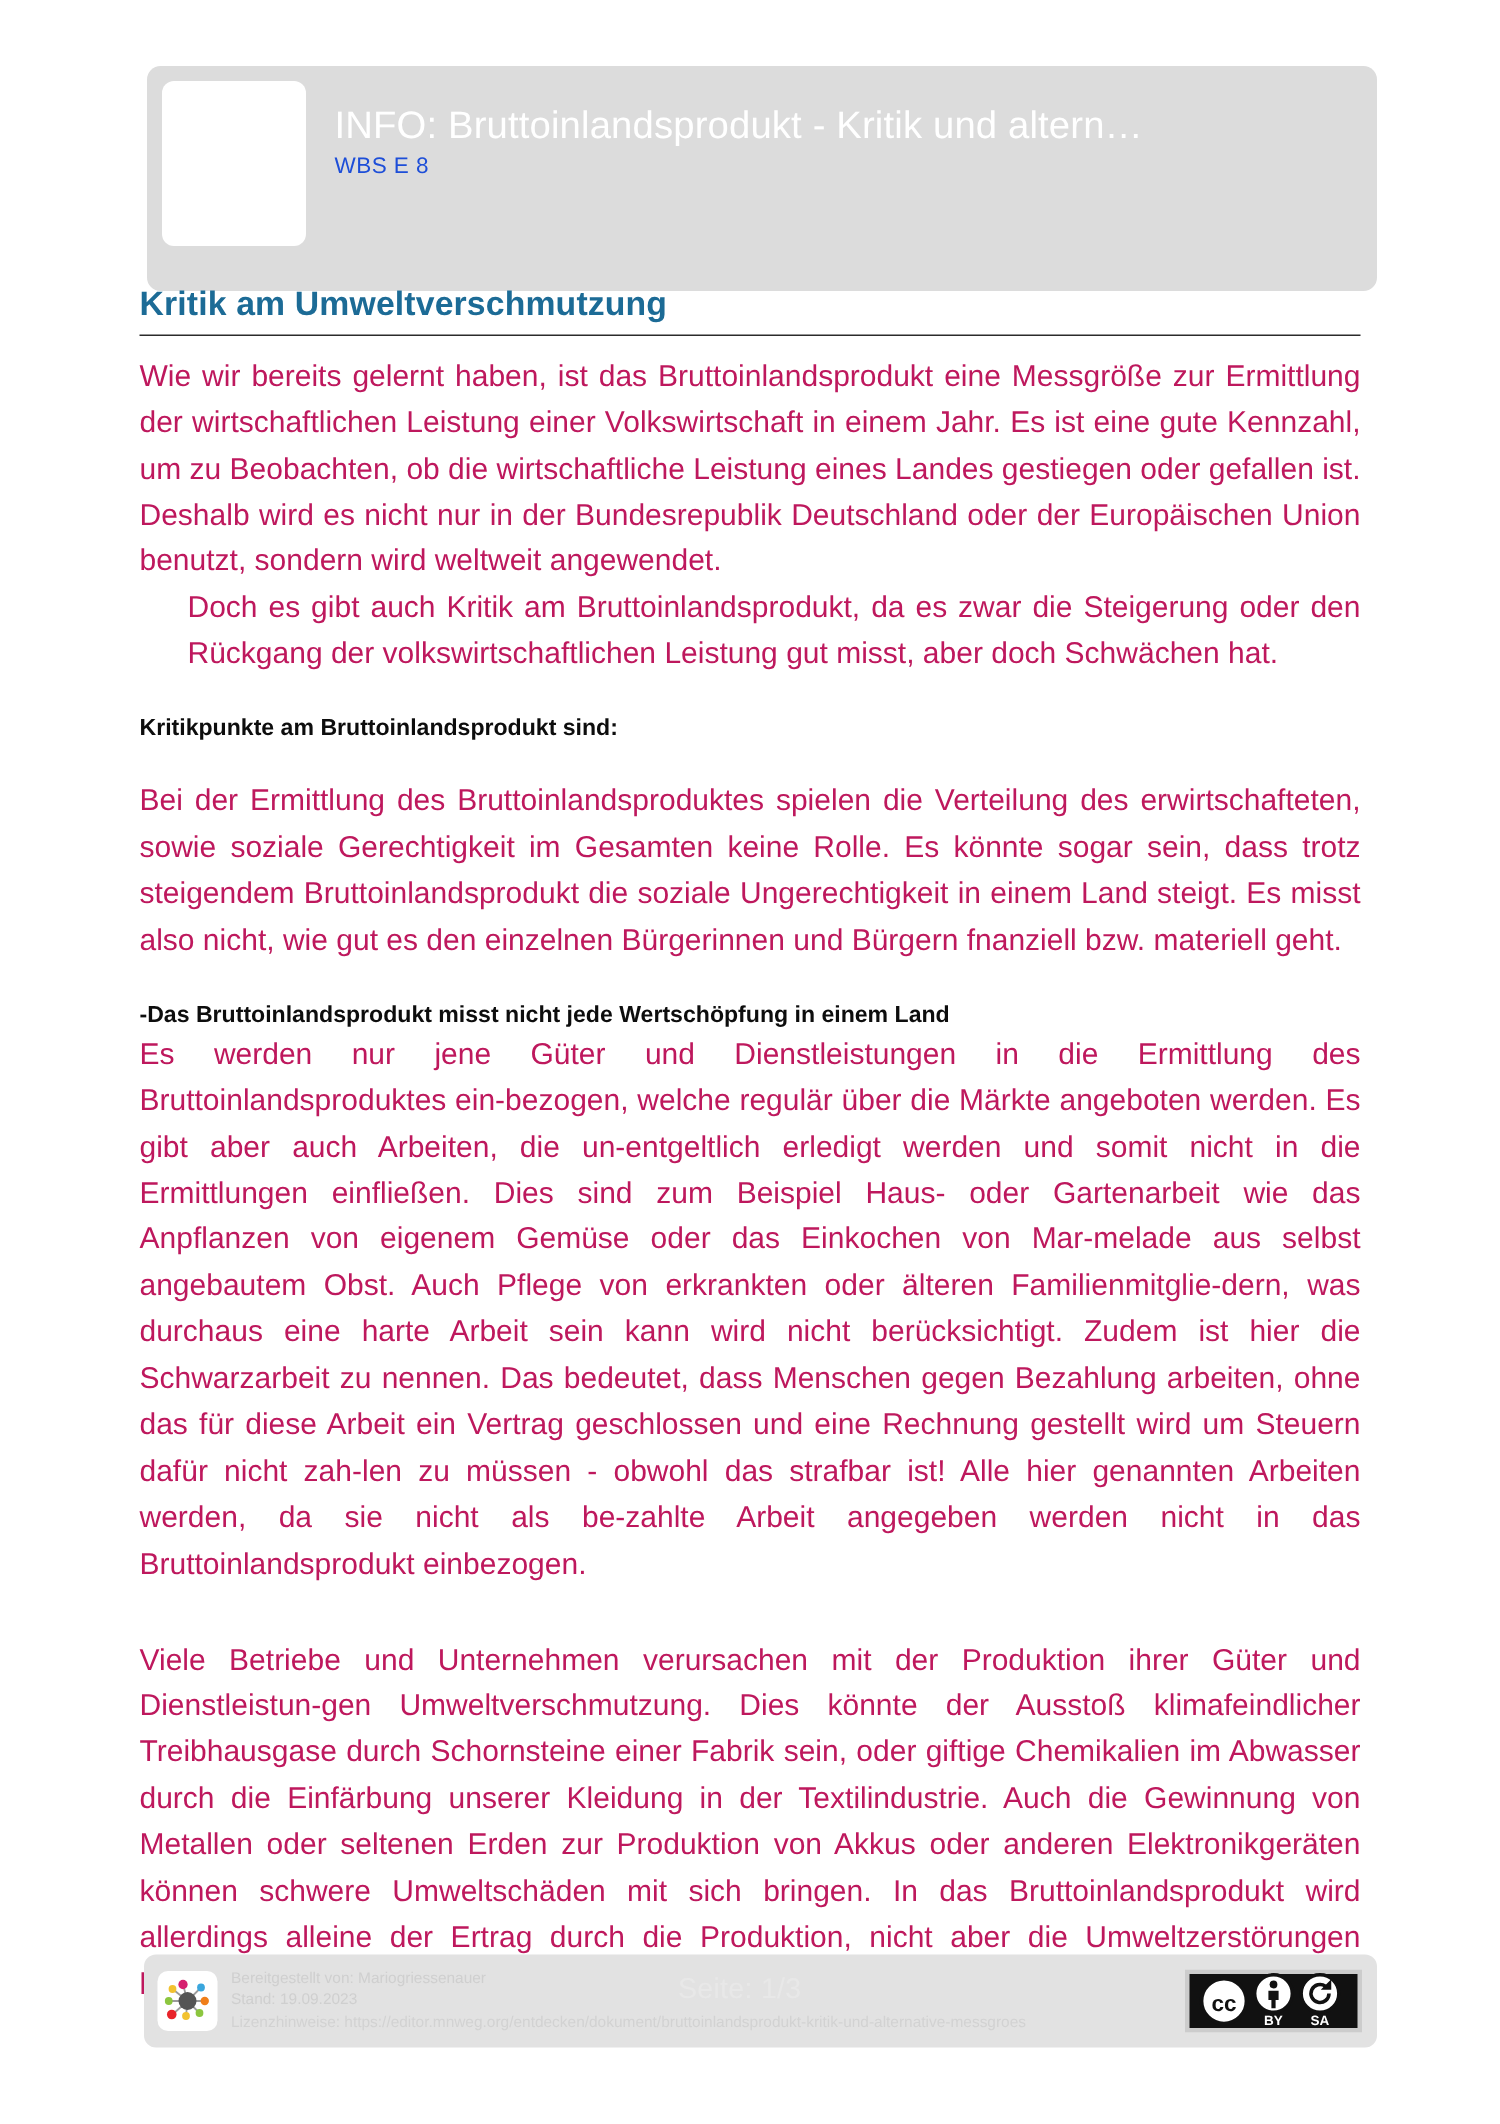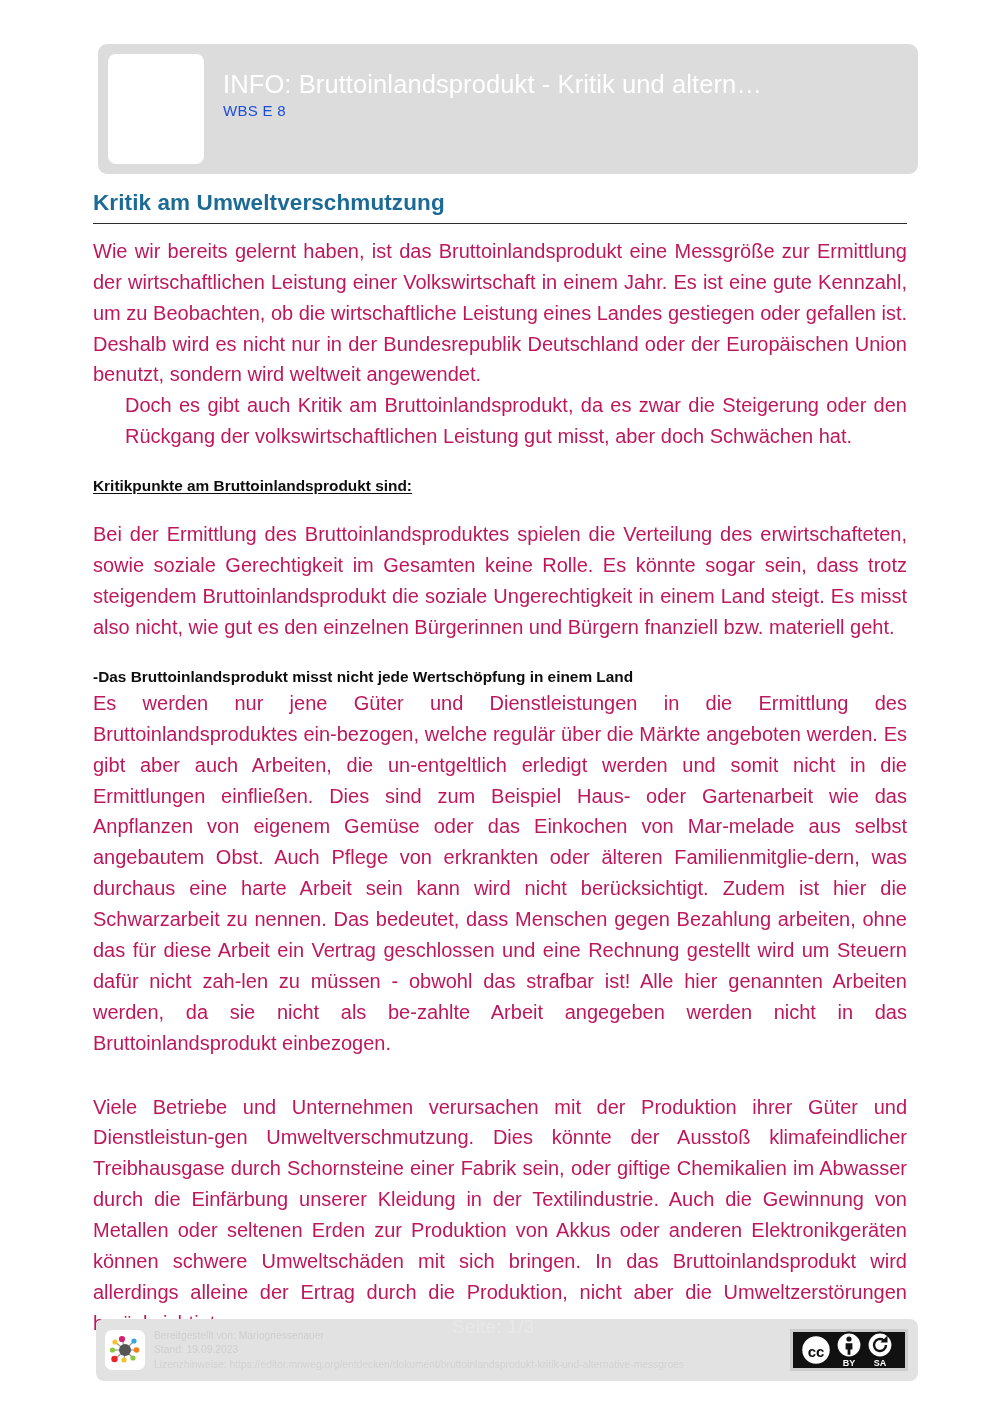--- a/index.html
+++ b/index.html
@@ -17,21 +17,21 @@
     color: #111111;
     overflow: hidden;
   }
 
   
   .doc-header {
     position: absolute;
     left: 98px;
     top: 44px;
     width: 820px;
-    height: 130px;
+    height: 150px;
     background: #dcdcdc;
     border-radius: 9px;
     display: flex;
     align-items: flex-start;
   }
   .header-thumb {
     width: 96px;
     height: 110px;
     margin: 10px 0 0 10px;
     background: #ffffff;
@@ -98,36 +98,34 @@
   .gap-lg { height: 33px; }
 
   h3.sub-heading {
     margin: 0;
     font-size: 15.4px;
     font-weight: 700;
     line-height: 1.5;
     color: #0d0d0d;
   }
   h3.sub-heading.underlined {
-    text-decoration: underline;
     text-underline-offset: 2px;
   }
 
   
   .doc-footer {
     position: absolute;
     left: 96px;
     top: 1303px;
     width: 822px;
     height: 62px;
     background: #e2e2e2;
     border-radius: 8px;
     display: flex;
     align-items: center;
-    margin-top: 16px;
   }
   .footer-logo {
     width: 40px;
     height: 40px;
     margin-left: 9px;
     background: #ffffff;
     border-radius: 7px;
     flex: 0 0 auto;
     display: flex;
     align-items: center;

